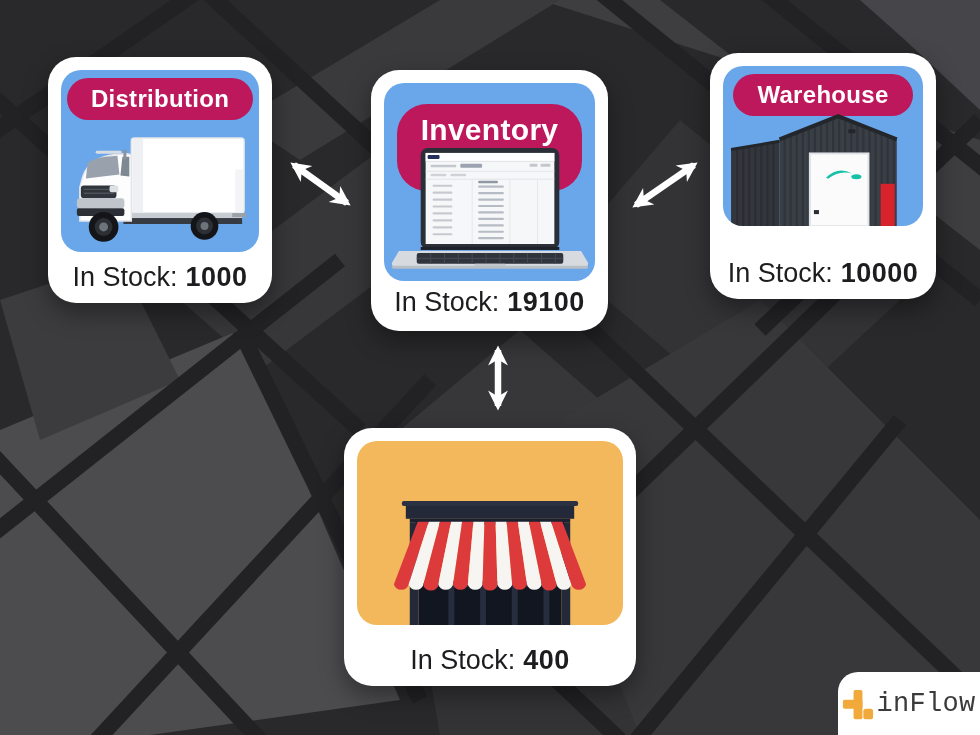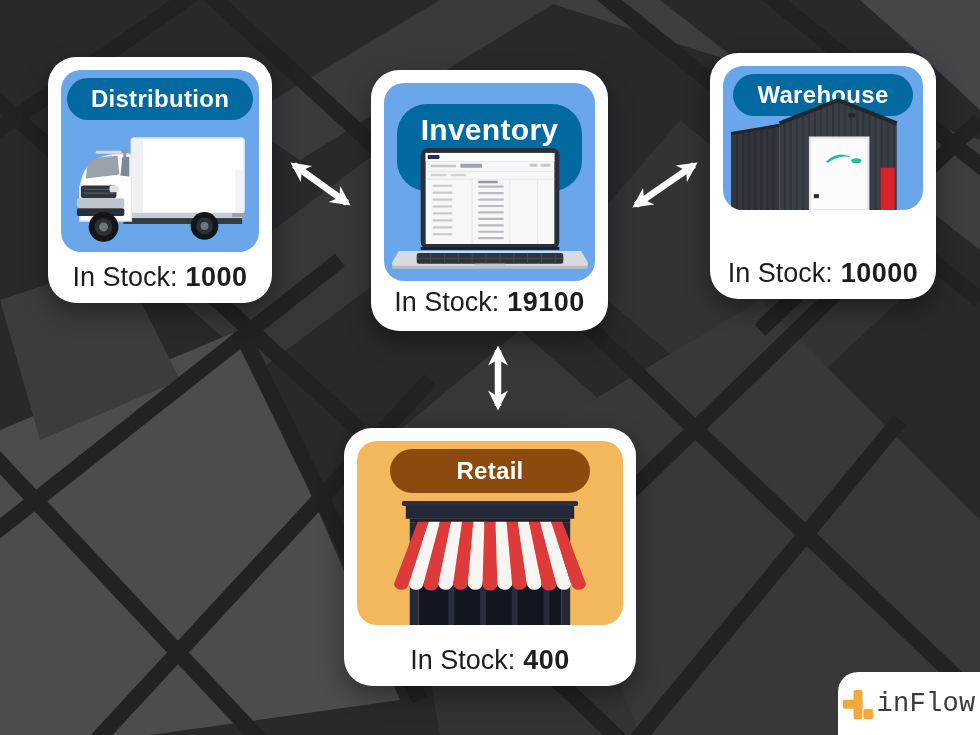--- a/index.html
+++ b/index.html
@@ -20,26 +20,26 @@
   #card-retail{left:344px;top:428px;width:292px;height:258px;}
 
   .tile{
     position:absolute;left:13px;right:13px;top:13px;
     border-radius:20px;overflow:hidden;
   }
   .tile-blue{background:#6aa7ea;}
   .tile-amber{background:#f3b85c;}
   #card-distribution .tile{height:182px;}
   #card-inventory .tile{height:198px;}
-  #card-warehouse .tile{height:144px;}
+  #card-warehouse .tile{height:160px;}
   #card-retail .tile{height:184px;}
 
   .pill{
     position:relative;margin:8px auto 0;width:max-content;max-width:94%;
-    padding:7px 24px;border-radius:26px;background:#0369a1;
+    padding:7px 24px;border-radius:26px;background:#be185d;
     color:#ffffff;font-weight:700;font-size:24px;line-height:1.15;
     text-align:center;letter-spacing:.3px;
   }
   #card-inventory .pill{width:88%;padding:9px 0;font-size:30px;border-radius:30px;margin-top:21px;}
   #card-retail .pill{width:200px;padding:8px 0;background:#8c4a0f;border-radius:24px;}
 
   .illus{position:absolute;left:50%;transform:translateX(-50%);}
   .truck{bottom:3px;width:188px;}
   .laptop{bottom:2px;width:198px;}
   .warehouse{bottom:0;width:192px;}
@@ -234,23 +234,20 @@
       </svg>
     </div>
     <p class="stock">
       <span>In Stock:</span>
       <strong>10000</strong>
     </p>
   </section>
 
   <section class="card" id="card-retail">
     <div class="tile tile-amber">
-      <div class="pill">
-        <span>Retail</span>
-      </div>
       <svg class="illus storefront" viewBox="0 0 210 132" aria-hidden="true">
         <rect x="33" y="84" width="144" height="48" fill="#121621"></rect>
         <rect x="33" y="84" width="144" height="6" fill="#202635"></rect>
         <g fill="#272d3d">
           <rect x="63" y="88" width="6" height="44"></rect>
             <rect x="95" y="88" width="6" height="44"></rect>
           <rect x="127" y="88" width="6" height="44"></rect>
             <rect x="159" y="88" width="6" height="44"></rect>
         </g>
         <rect x="24" y="25" width="9" height="107" fill="#232939"></rect>

